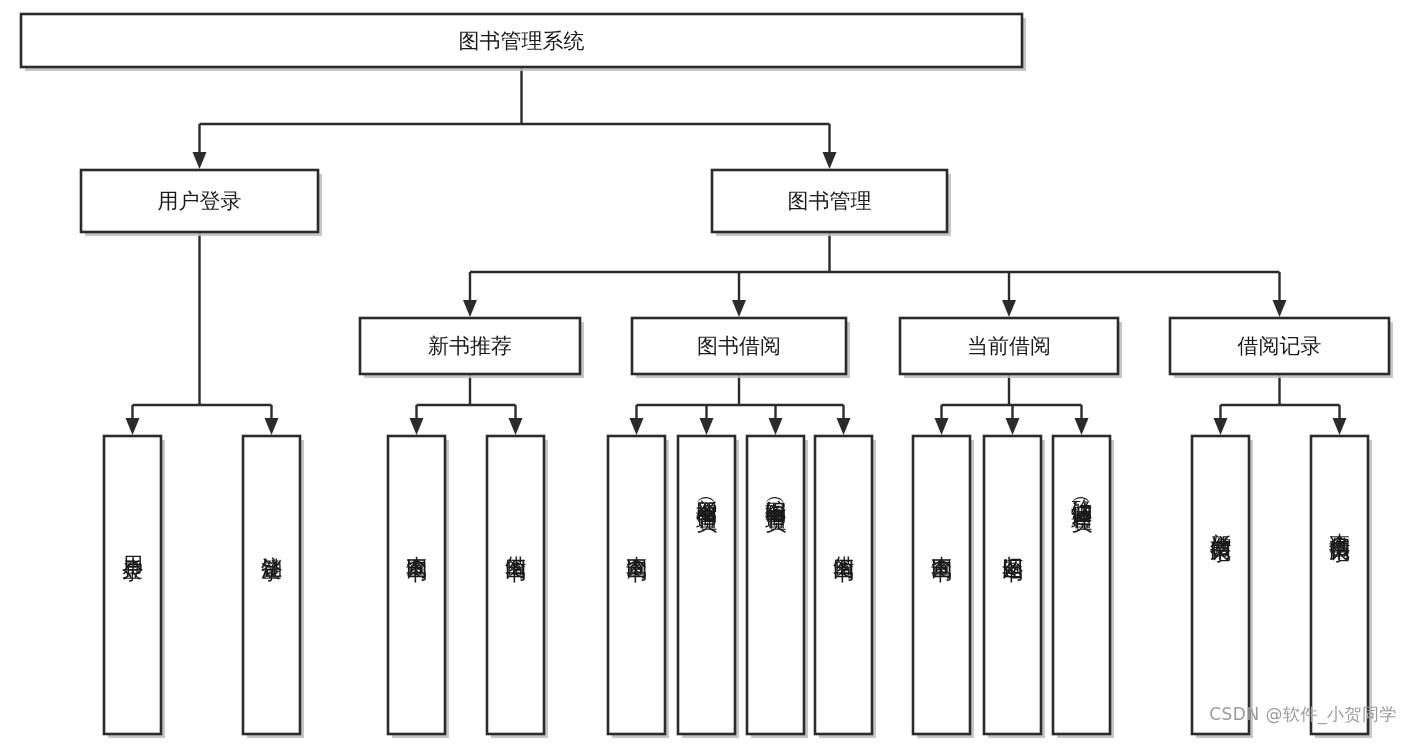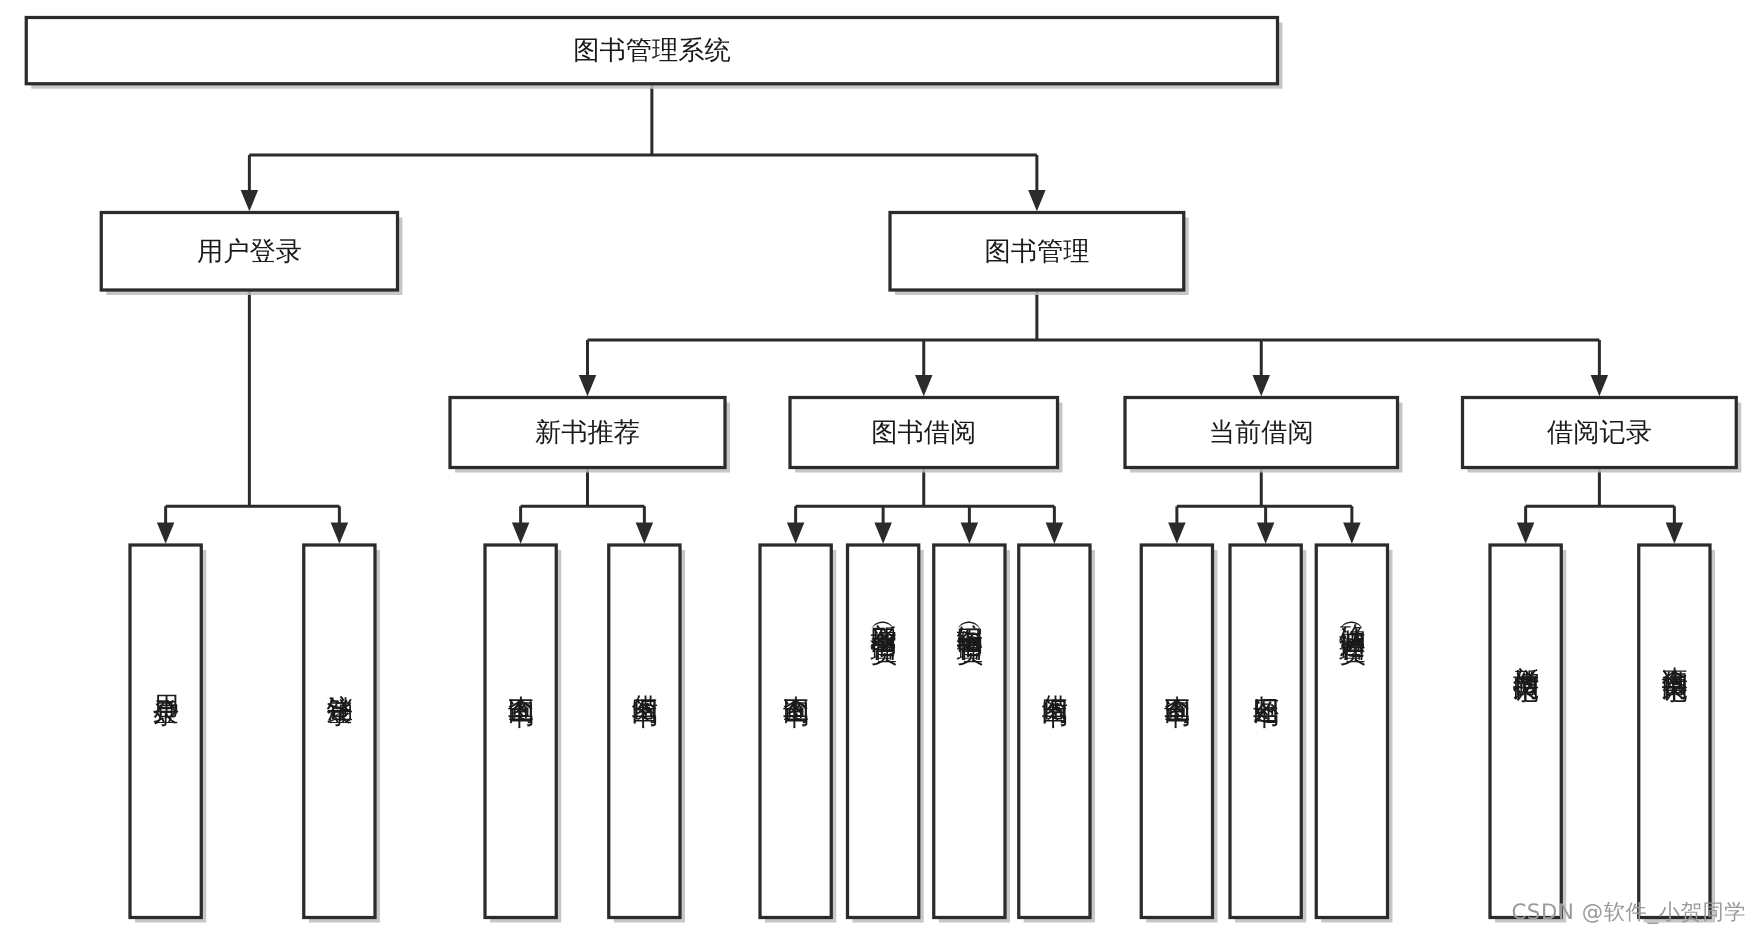--- a/index.html
+++ b/index.html
@@ -66,21 +66,21 @@
     font-family: "DejaVu Sans", "Liberation Sans", sans-serif;
     font-size: 21px;
     line-height: 1.08;
     letter-spacing: 2px;
     color: #1a1a1a;
     white-space: nowrap;
   }
   .watermark {
     position: absolute;
     right: 8px;
-    bottom: 6px;
+    bottom: 21px;
     font-family: "DejaVu Sans", "Liberation Sans", sans-serif;
     font-size: 17px;
     color: #9a9a9a;
     letter-spacing: 0.5px;
     white-space: nowrap;
   }
 </style>
 </head>
 <body>
 

